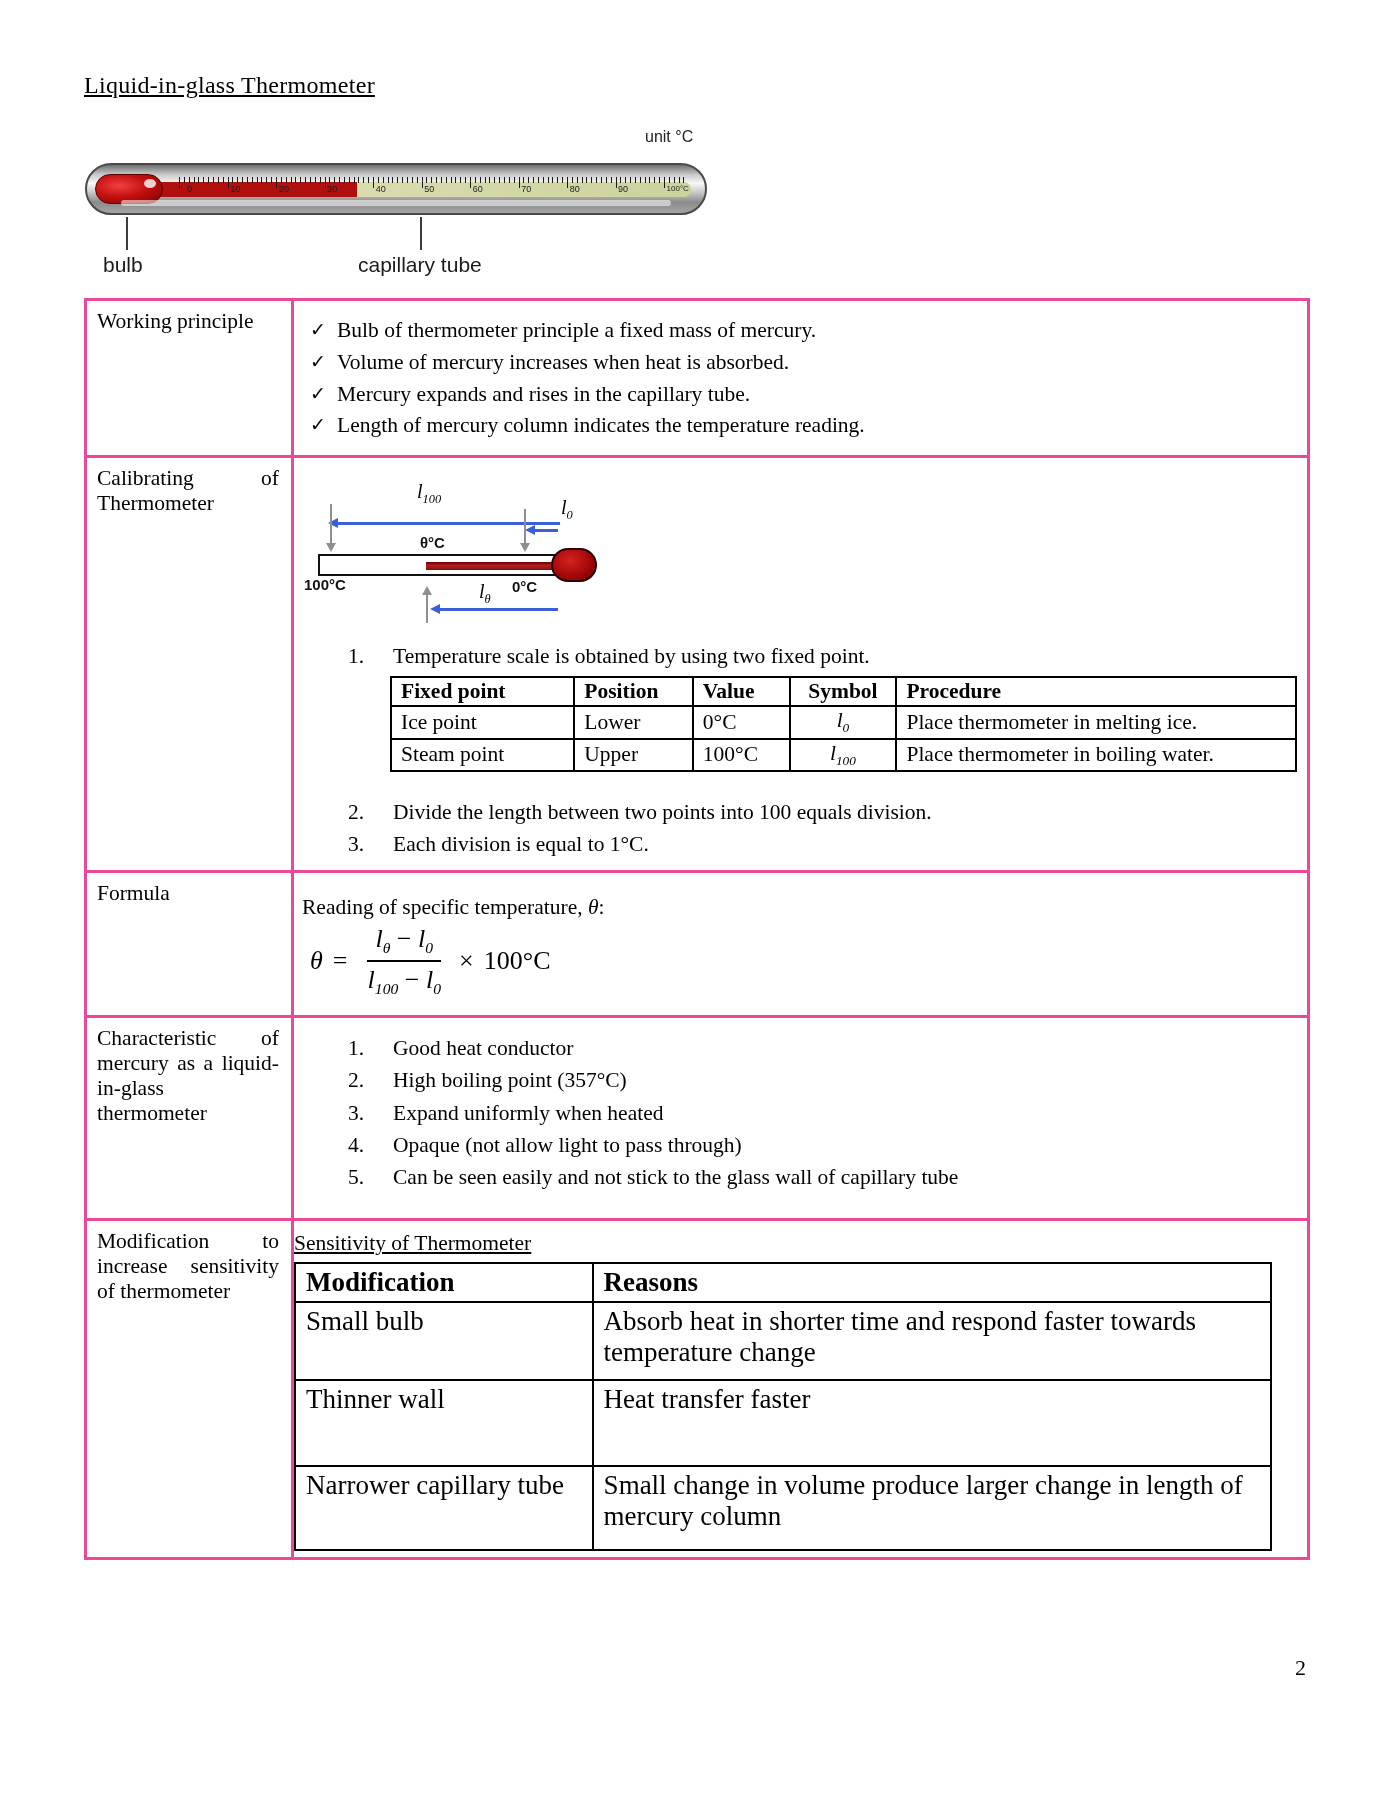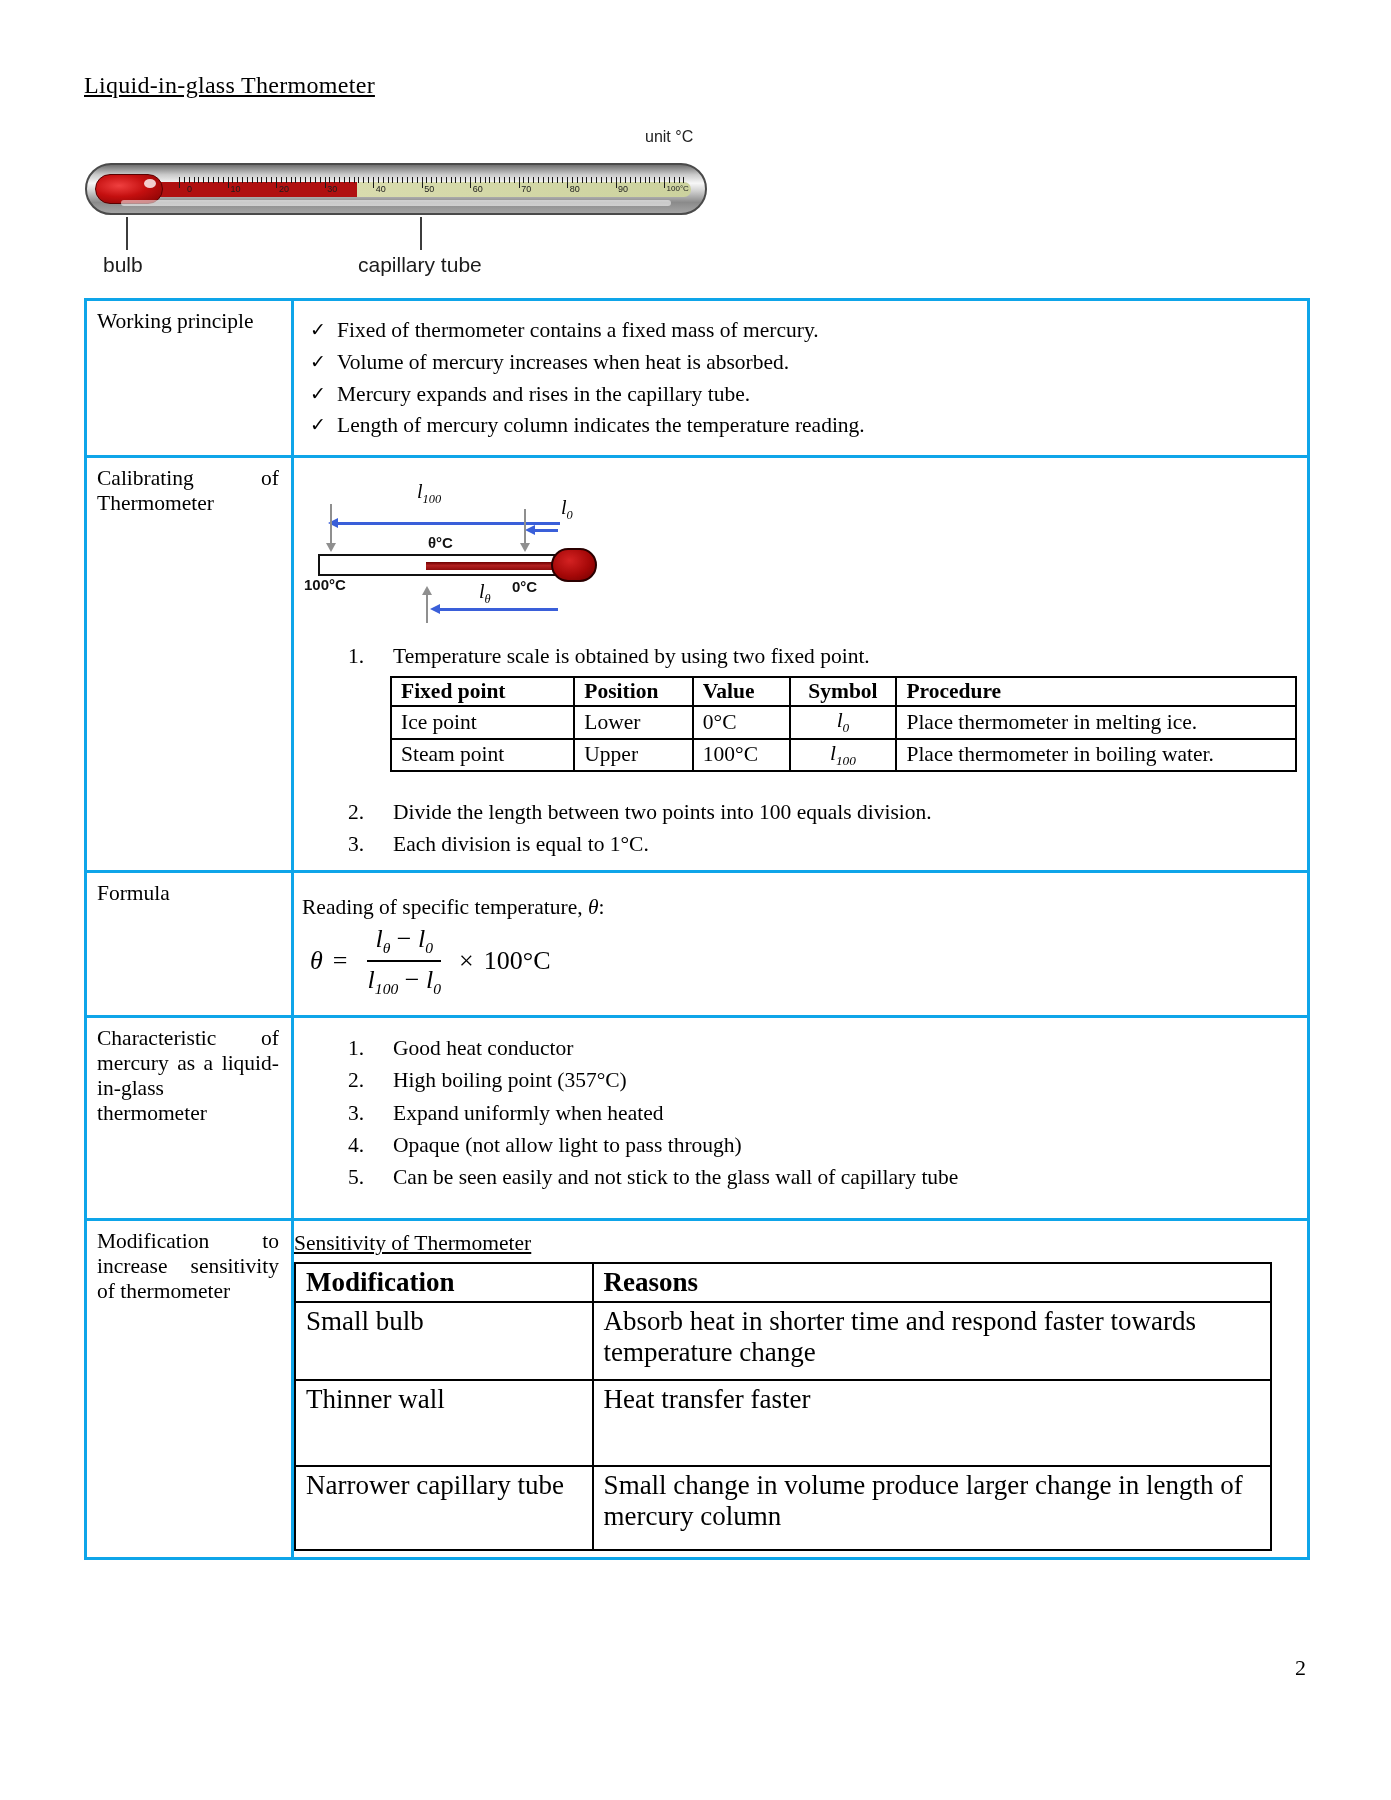--- a/index.html
+++ b/index.html
@@ -63,21 +63,21 @@
     position:absolute; font-family:"Liberation Sans", sans-serif;
     font-size:21px; color:#1c1c1c;
   }
 
   
   table.main {
     position:absolute; left:84px; top:298px; width:1226px;
     border-collapse:collapse; table-layout:fixed;
     font-size:21.5px;
   }
-  table.main > tbody > tr > td { border:3px solid #0ea5e9; vertical-align:top; }
+  table.main > tbody > tr > td { border:3px solid #ec4899; vertical-align:top; }
   td.lbl {
     width:207px; padding:8px 12px 8px 10px;
     text-align:justify; text-align-last:left;
   }
   td.cnt { padding:6px 10px 6px 0; }
 
   
   .check-list { padding:8px 0 0 16px; }
   .check-row { display:flex; line-height:1.48; }
   .check-mark { width:27px; flex:0 0 27px; font-family:"DejaVu Sans", sans-serif; font-size:19px; }
@@ -186,21 +186,21 @@
 
   <table class="main">
     <tbody>
 
       <tr>
         <td class="lbl" style="height:157px;">Working principle</td>
         <td class="cnt">
           <div class="check-list">
             <div class="check-row">
               <span class="check-mark">✓</span>
-              <span>Fixed of thermometer contains a fixed mass of mercury.</span>
+              <span>Bulb of thermometer principle a fixed mass of mercury.</span>
             </div>
             <div class="check-row">
               <span class="check-mark">✓</span>
               <span>Volume of mercury increases when heat is absorbed.</span>
             </div>
             <div class="check-row">
               <span class="check-mark">✓</span>
               <span>Mercury expands and rises in the capillary tube.</span>
             </div>
             <div class="check-row">
@@ -223,21 +223,21 @@
 
             <span class="cd-var" style="position:absolute; left:253px; top:28px;"><span>l</span><sub>0</sub></span>
             <div class="blue-line" style="left:222px; top:61px; width:28px;"></div>
             <div class="blue-head-left" style="left:217px; top:57px;"></div>
 
             <div class="gray-vline" style="left:22px; top:36px; height:40px;"></div>
             <div class="gray-head-down" style="left:18px; top:75px;"></div>
             <div class="gray-vline" style="left:216px; top:41px; height:35px;"></div>
             <div class="gray-head-down" style="left:212px; top:75px;"></div>
 
-            <span class="cd-temp" style="left:120px; top:66px;">θ°C</span>
+            <span class="cd-temp" style="left:112px; top:66px;">θ°C</span>
 
             <div class="cd-tube"></div>
             <div class="cd-mercury"></div>
             <div class="cd-bulb"></div>
             <span class="cd-temp" style="left:-4px; top:108px;">100°C</span>
             <span class="cd-temp" style="left:204px; top:110px;">0°C</span>
 
             <div class="gray-vline" style="left:118px; top:121px; height:34px;"></div>
             <div class="gray-head-up" style="left:114px; top:118px;"></div>
 

